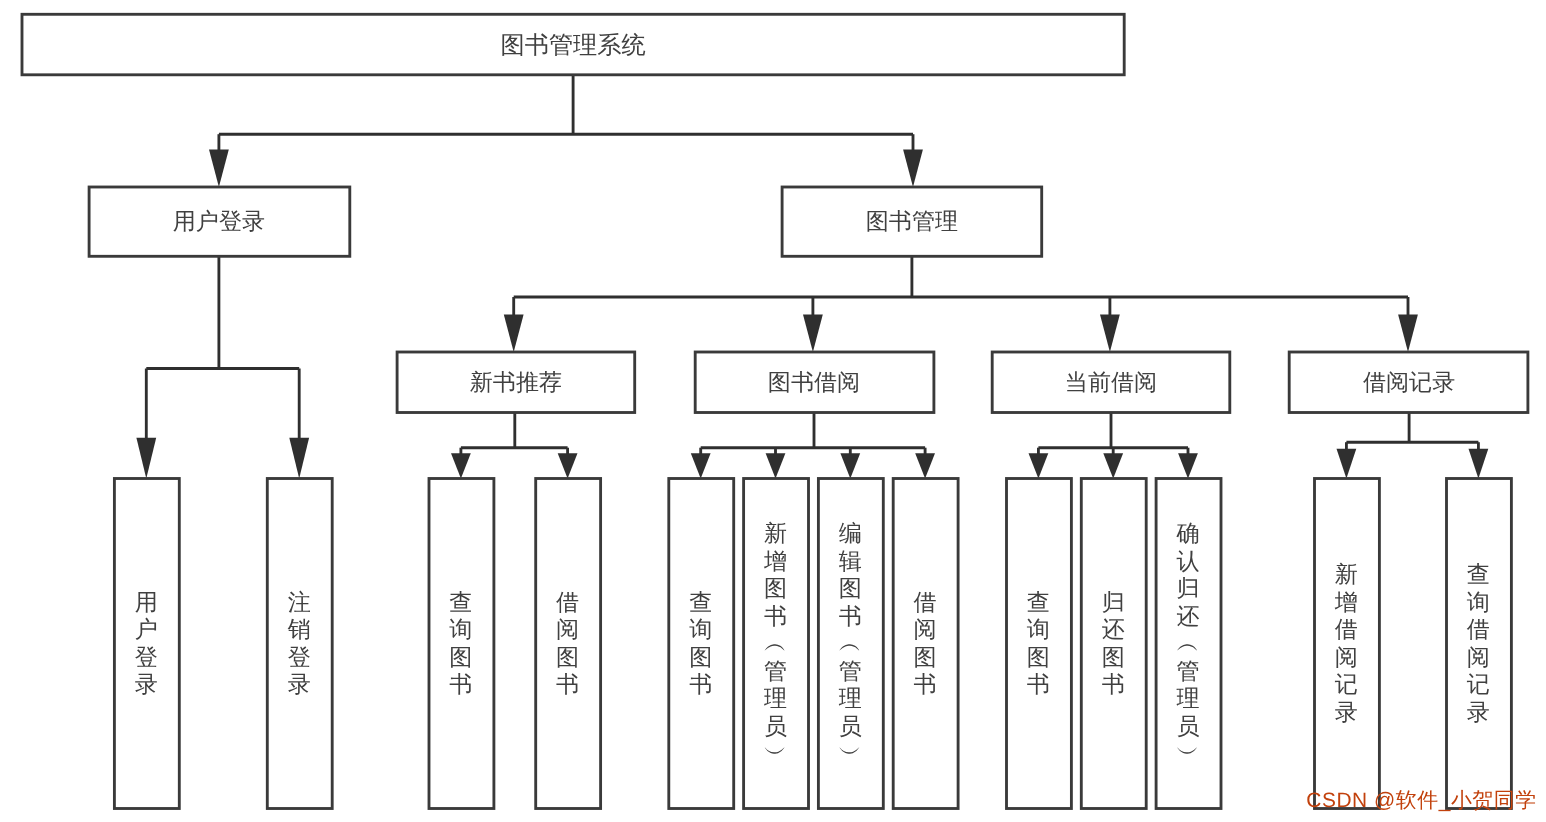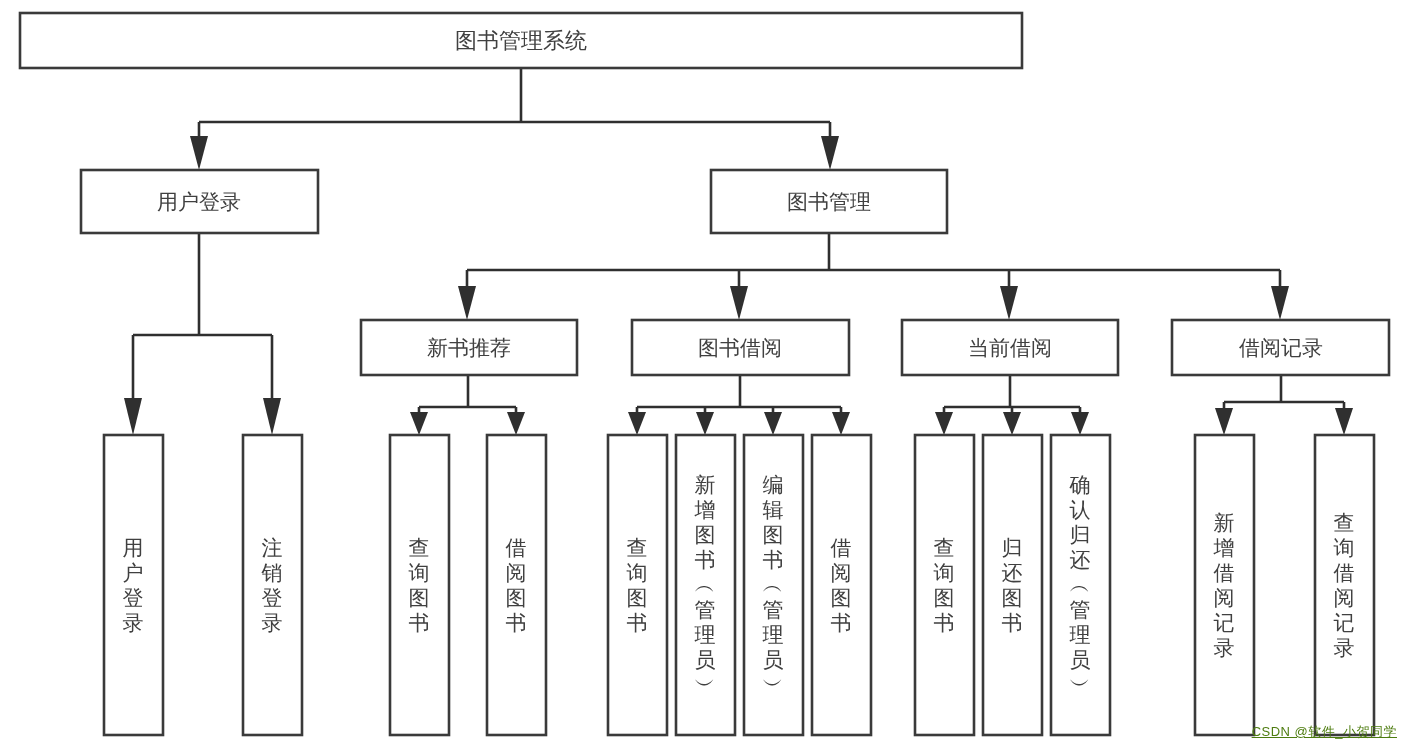--- a/index.html
+++ b/index.html
@@ -55,26 +55,25 @@
     font-family: "Liberation Sans", "DejaVu Sans", sans-serif;
     fill: #404040;
     font-size: 21px;
     text-anchor: middle;
   }
   .watermark {
     position: absolute;
     right: 8px;
     bottom: 6px;
     font-family: "Liberation Sans", "DejaVu Sans", sans-serif;
-    font-size: 13px;
-    color: #4d7c0f;
+    font-size: 19px;
+    color: #c2410c;
     letter-spacing: 0.5px;
     white-space: nowrap;
     pointer-events: none;
-    text-decoration: underline;
   }
 </style>
 </head>
 <body>
 
 <div id="diagram-root">
 
   <svg class="flow" viewBox="0 0 1405 747">
 
     <g>

